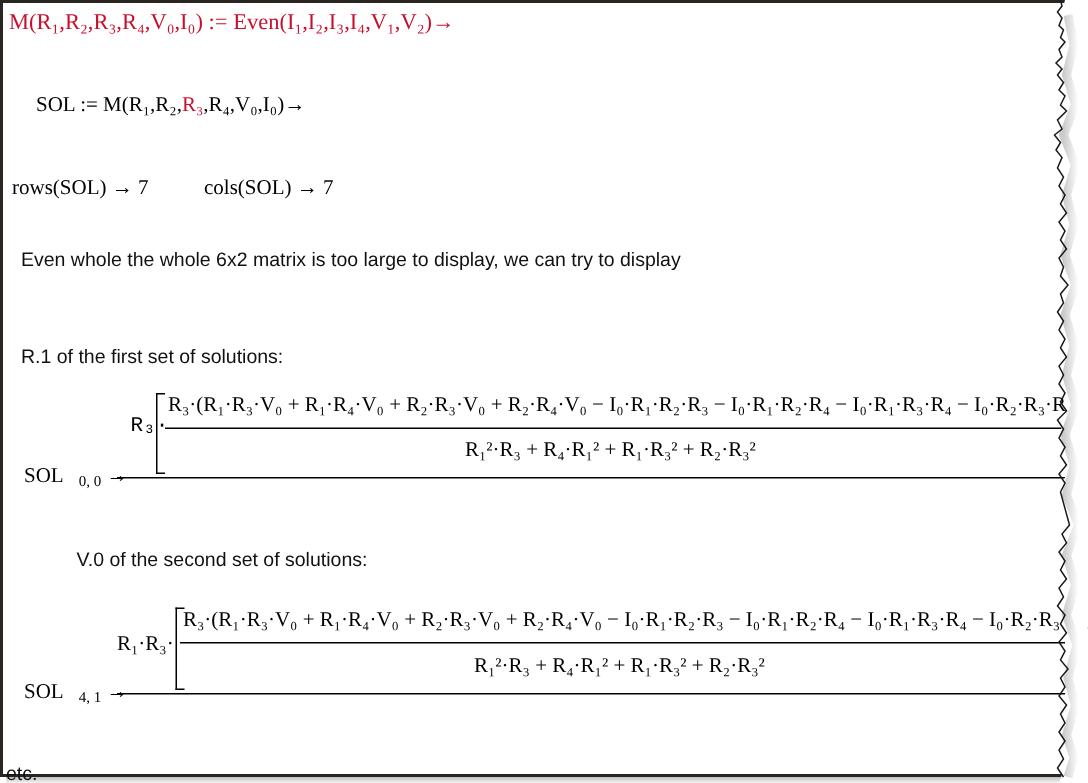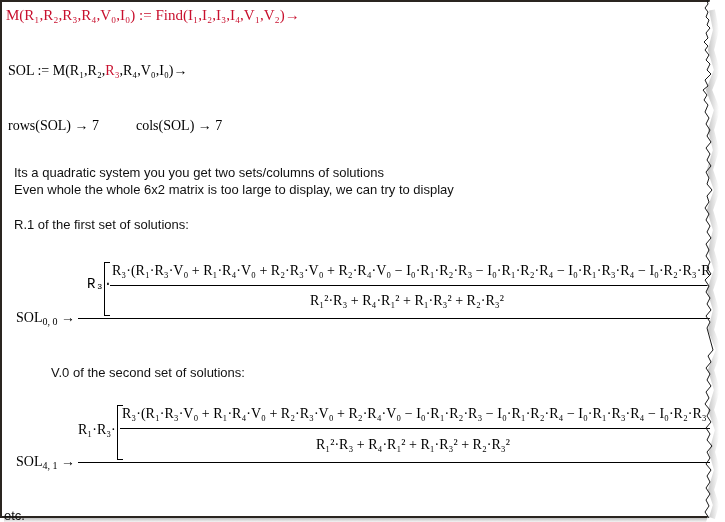--- a/index.html
+++ b/index.html
@@ -7,51 +7,50 @@
   .sheet {
     position:absolute; left:0; top:0; width:710px; height:518px;
     border-left:2px solid #2a2520; border-top:2px solid #2a2520; border-bottom:2px solid #2a2520;
     box-sizing:border-box; background:#fff;
   }
   .shadow-bottom { position:absolute; left:4px; top:518px; width:712px; height:4px; background:linear-gradient(#bfbfbf,#f4f4f4); }
   .torn { position:absolute; left:0; top:0; width:725px; height:522px; pointer-events:none; }
   .math { position:absolute; font-size:14px; color:#000; white-space:nowrap; }
   .red { color:#c8102e; }
   .text { position:absolute; font-family:"Liberation Sans", sans-serif; font-size:13px; color:#111; white-space:nowrap; line-height:16.5px; }
-  sub { font-size:10px; vertical-align:-3px; }
+  sub { font-size:10px; vertical-align:-3px;margin-left:10px; }
   .hline { position:absolute; height:1px; background:#000; }
   .bracket { position:absolute; border-left:1px solid #000; border-top:1px solid #000; border-bottom:1px solid #000; width:5px; }
 </style>
 </head>
 <body>
 
 <div class="sheet"></div>
 <div class="shadow-bottom"></div>
 
 <div class="math red" style="left:6px; top:7px; font-size:15px;">
   <span>M(R₁,R₂,R₃,R₄,V₀,I₀)</span>
   <span>:=</span>
-  <span>Find(I₁,I₂,I₃,I₄,V₁,V₂)</span><span>→</span>
+  <span>Even(I₁,I₂,I₃,I₄,V₁,V₂)</span><span>→</span>
 </div>
 
-<div class="math" style="left:8px; top:63px;">
+<div class="math" style="left:24px; top:63px;">
   <span>SOL</span>
   <span>:=</span>
   <span>M(R₁,R₂,</span><span class="red">R₃</span><span>,R₄,V₀,I₀)</span><span>→</span>
 </div>
 
 <div class="math" style="left:8px; top:118px;">rows(SOL) → 7</div>
 <div class="math" style="left:136px; top:118px;">cols(SOL) → 7</div>
 
 <div class="text" style="left:14px; top:165px;">
-  <div>Its a quadratic system you you get two sets/columns of solutions</div>
   <div>Even whole the whole 6x2 matrix is too large to display, we can try to display</div>
 </div>
 
-<div class="text" style="left:14px; top:217px;">R.1 of the first set of solutions:</div>
+<div class="text" style="left:14px; top:230px;">R.1 of the first set of solutions:</div>
 
 <div>
   <div class="math" style="left:87px; top:276px;font-family:Liberation Mono, monospace;">R₃·</div>
   <div class="bracket" style="left:104px; top:262px; height:52px;"></div>
   <div class="math" style="left:112px; top:263px;">R₃·(R₁·R₃·V₀ + R₁·R₄·V₀ + R₂·R₃·V₀ + R₂·R₄·V₀ − I₀·R₁·R₂·R₃ − I₀·R₁·R₂·R₄ − I₀·R₁·R₃·R₄ − I₀·R₂·R₃·R₄</div>
   <div class="hline" style="left:110px; top:285px; width:600px;"></div>
   <div class="math" style="left:310px; top:293px;">R₁²·R₃ + R₄·R₁² + R₁·R₃² + R₂·R₃²</div>
   <div class="hline" style="left:78px; top:318px; width:632px;"></div>
   <div class="math" style="left:16px; top:310px;">
     <span>SOL</span><sub>0, 0</sub>

